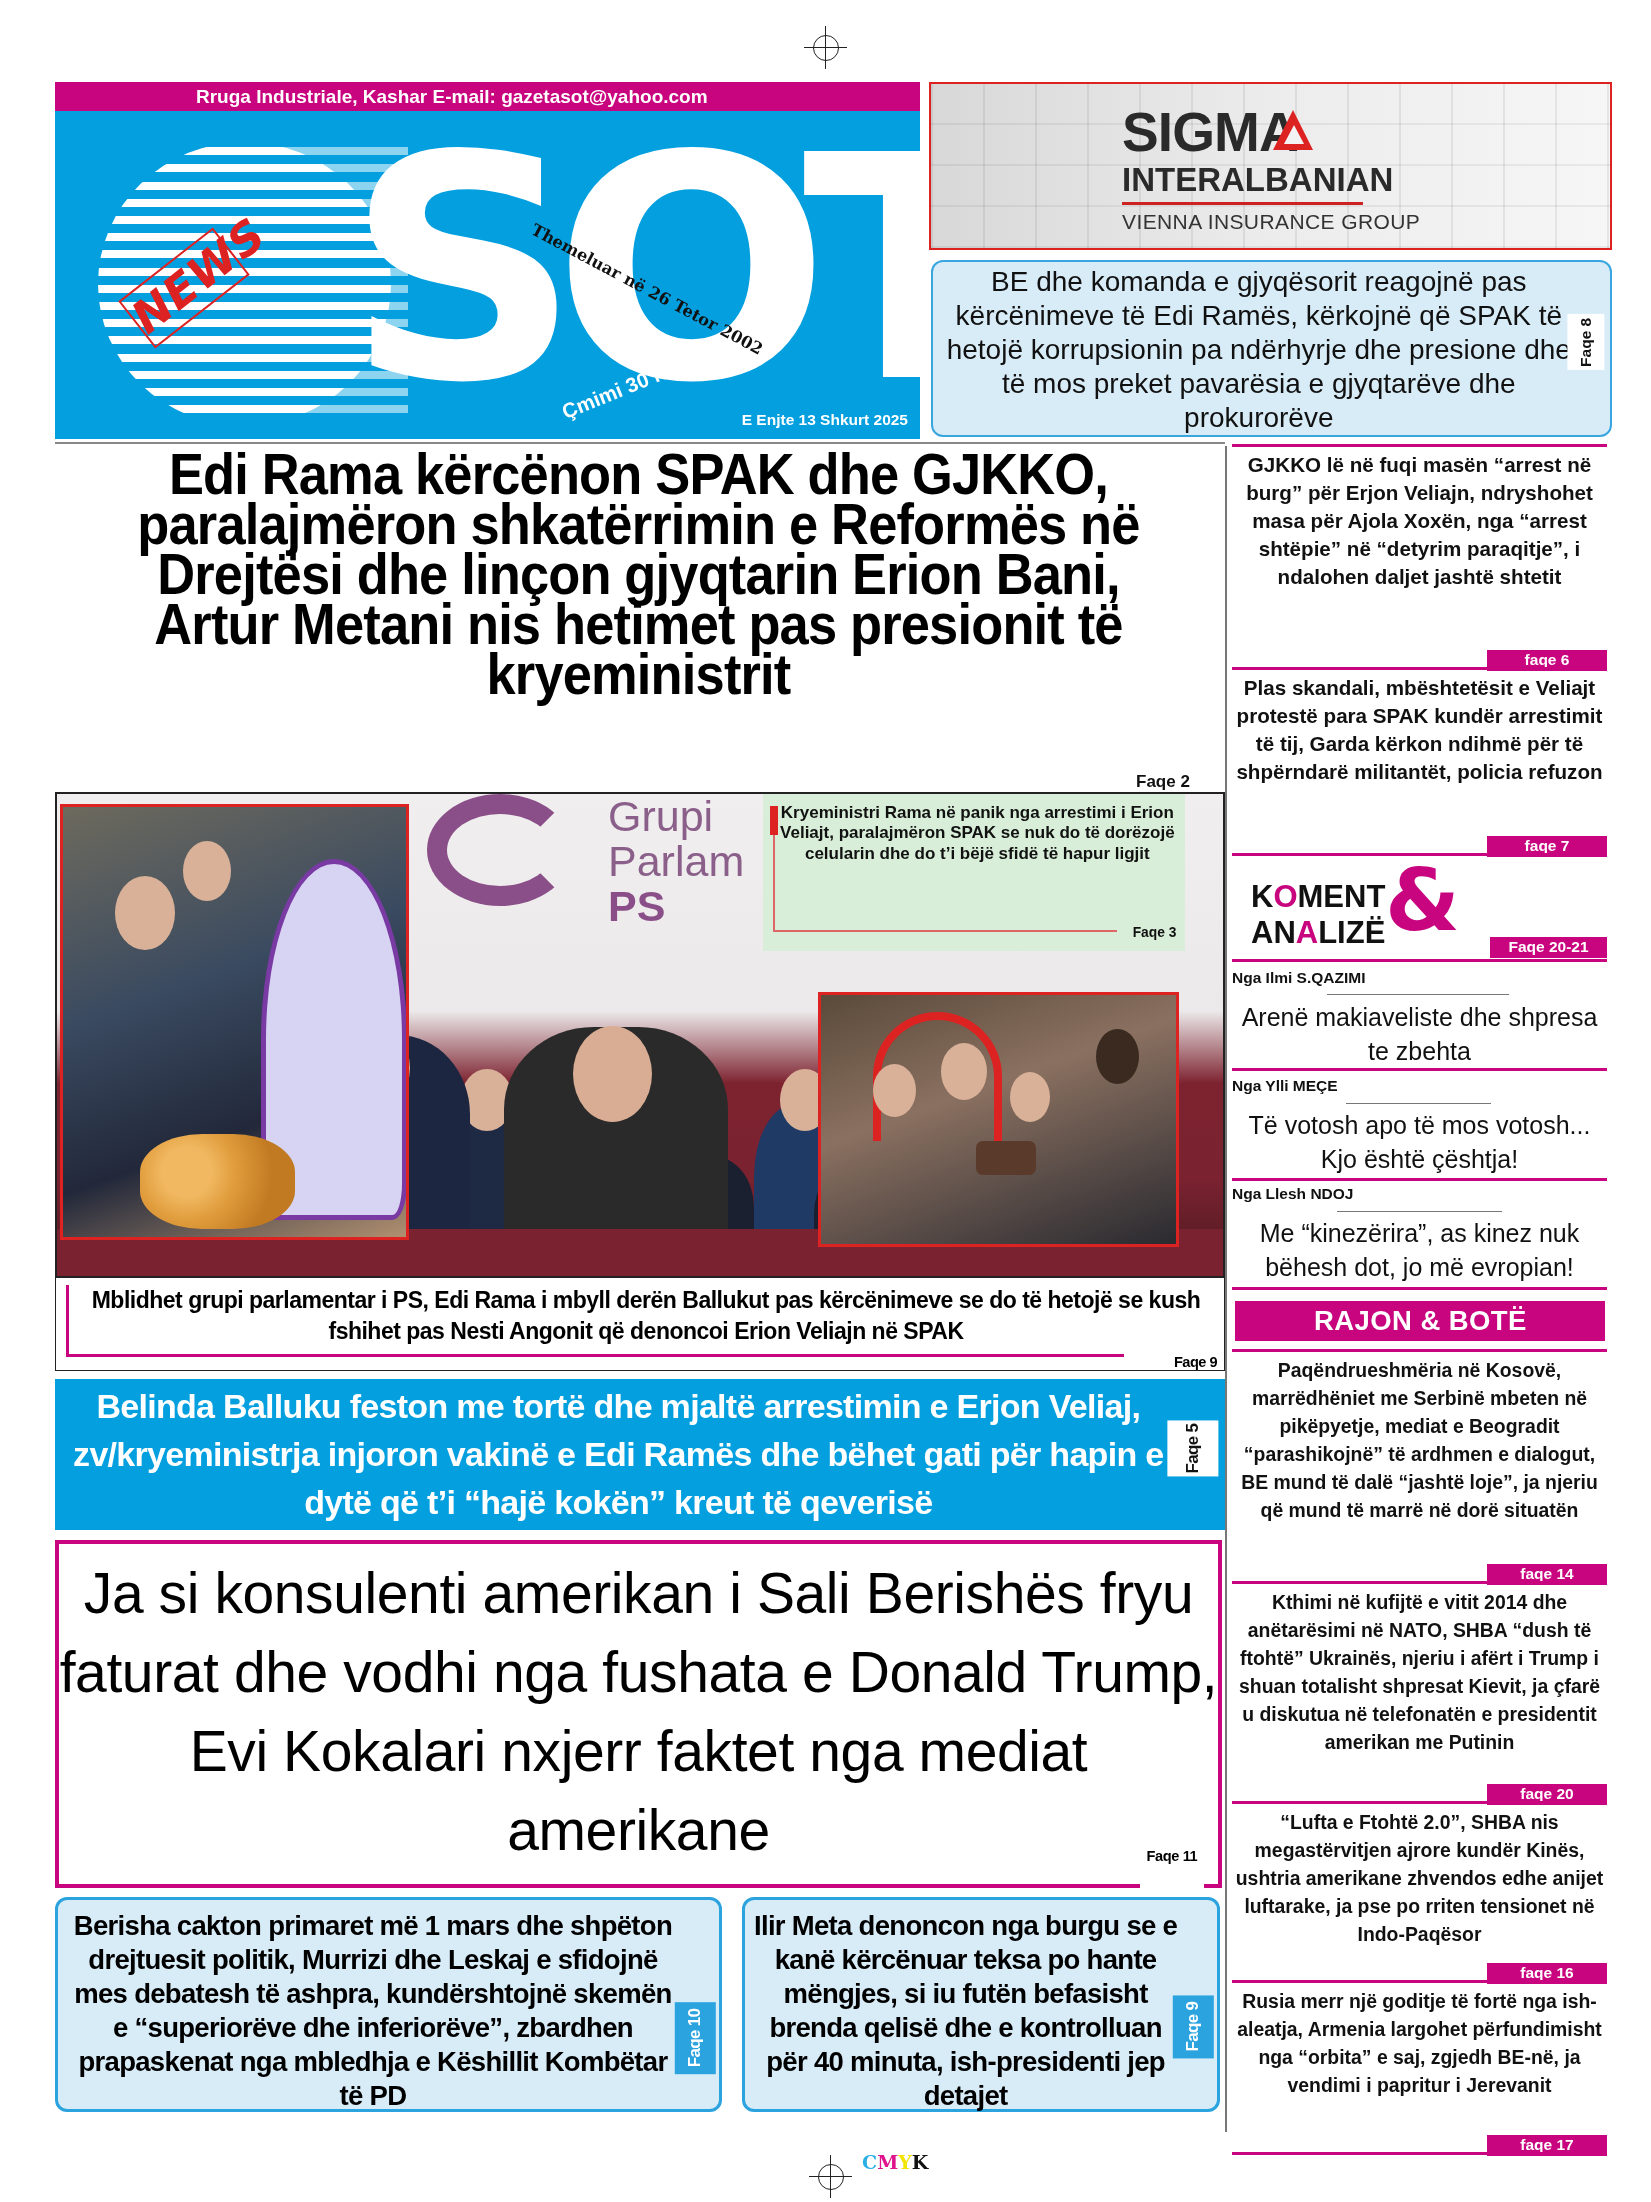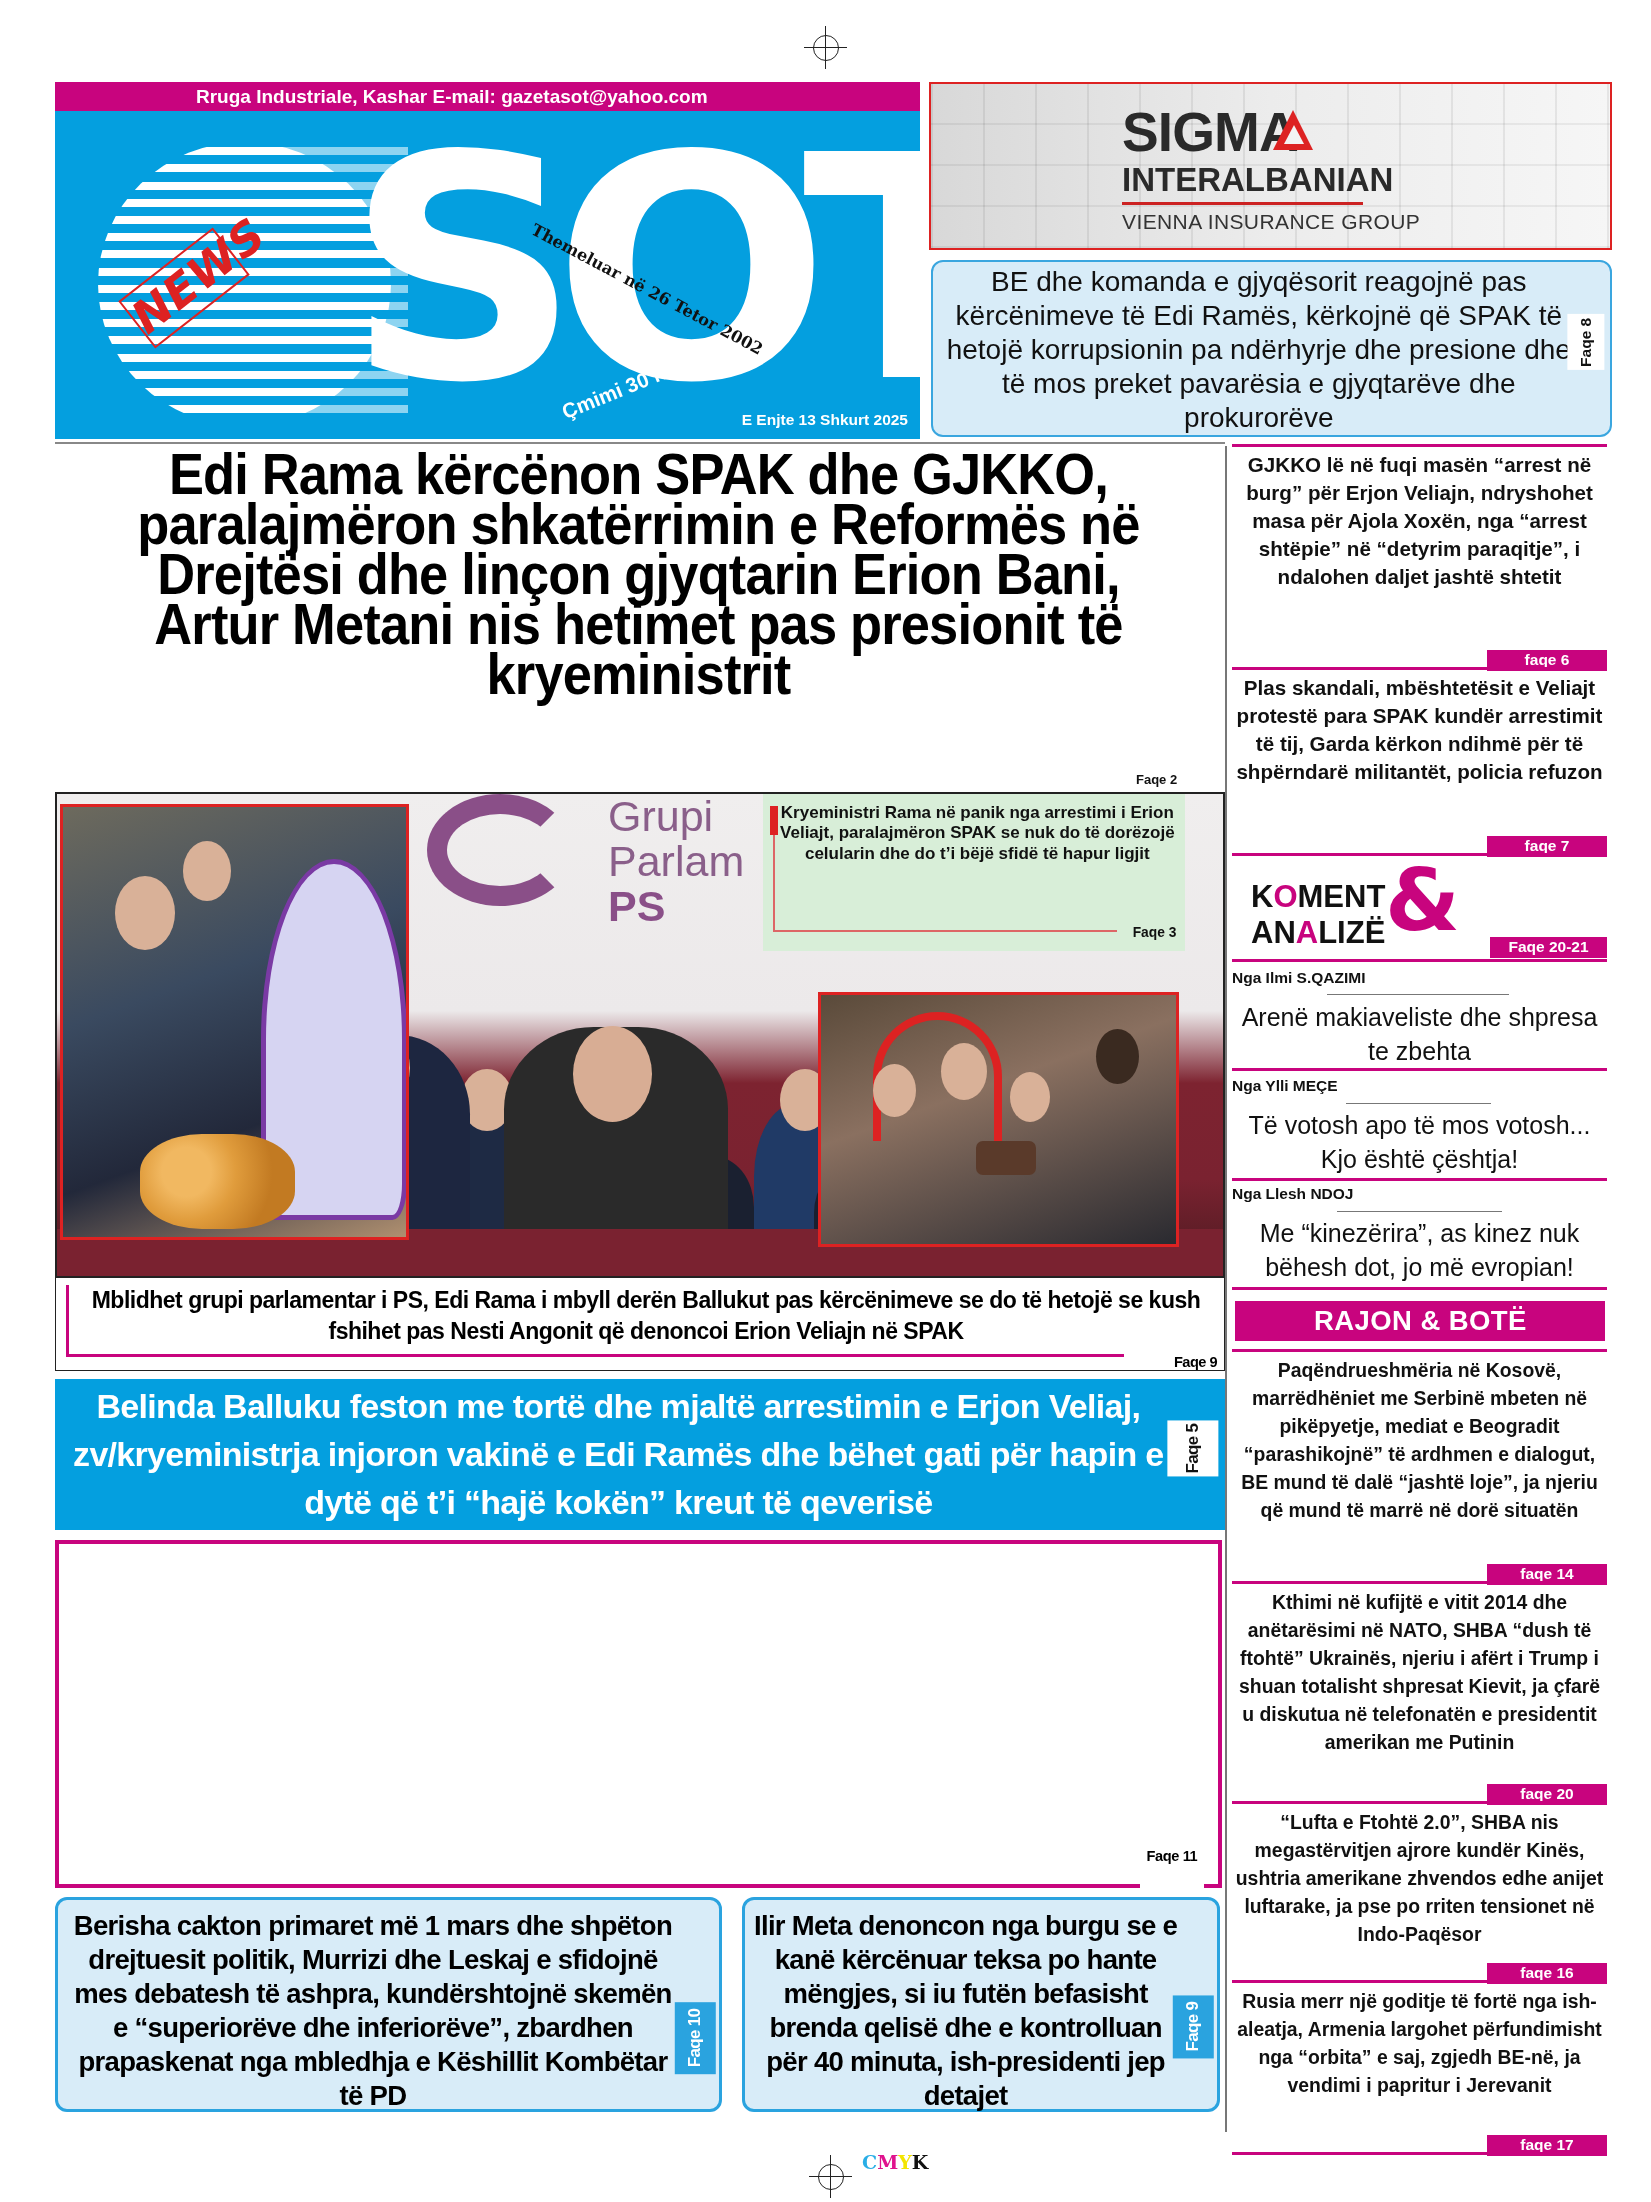--- a/index.html
+++ b/index.html
@@ -46,21 +46,21 @@
   .teaser-be { left: 931px; top: 260px; width: 681px; height: 177px; border: 2.6px solid #3aa6df; border-radius: 12px; background: #d8ecf8;
                padding: 3.4px 34px 0 8.6px; text-align: center; font-size: 28px; line-height: 34px; color: #111; }
   .faqe-v { position: absolute; background: #fff; color: #111; font-weight: bold; font-size: 15.5px; writing-mode: vertical-rl; transform: rotate(180deg);
             text-align: center; padding: 3.4px 1.7px; }
   .faqe-v.blue { background: #2aa3df; color: #fff; }
 
   
   .divider-top { left: 55px; top: 442px; width: 1170px; height: 1.7px; background: #888; }
   .lead { left: 55px; top: 449px; width: 1167px; text-align: center; font-family: "Liberation Sans", sans-serif; font-weight: bold;
           font-size: 57px; line-height: 50px; letter-spacing: -0.9px; color: #000; transform: scaleX(0.92); transform-origin: center top; }
-  .lead-faqe { left: 1136px; top: 772px; font-weight: bold; font-size: 13px; color: #111; }
+  .lead-faqe { left: 1136px; top: 772px; font-weight: bold; font-size: 17px; color: #111; }
 
   
   .photo { left: 55px; top: 792px; width: 1170px; height: 486px; border: 2.6px solid #222; background: #6b4b40; overflow: hidden; }
   .ph-bg { position: absolute; inset: 0; background: linear-gradient(180deg, #f0eeee 0%, #ece9ea 45%, #7d2330 60%, #7a2230 80%, #4a1a20 100%); }
   .ph-logo { position: absolute; left: 370px; top: 0; width: 146px; height: 112px; border: 20.6px solid #8a4f88; border-radius: 50%; border-right-color: transparent; }
   .ph-grupi { position: absolute; left: 551px; top: 0; font-size: 43px; line-height: 45px; color: #8a5f8a; }
   .ph-people { position: absolute; left: 86px; top: 241px; width: 1084px; height: 250px; }
   .person { position: absolute; bottom: 0; border-radius: 40% 40% 0 0; background: #1c2232; }
   .head { position: absolute; border-radius: 50%; background: #d9b198; }
   .inset { position: absolute; border: 3.4px solid #d22; overflow: hidden; }
@@ -254,20 +254,21 @@
   <span>Mblidhet grupi parlamentar i PS, Edi Rama i mbyll derën Ballukut pas kërcënimeve se do të hetojë se kush fshihet pas Nesti Angonit që denoncoi Erion Veliajn në SPAK</span>
   <div class="fq">Faqe 9</div>
 </div>
 
 <div class="abs balluku">
   <span>Belinda Balluku feston me tortë dhe mjaltë arrestimin e Erjon Veliaj, zv/kryeministrja injoron vakinë e Edi Ramës dhe bëhet gati për hapin e dytë që t’i “hajë kokën” kreut të qeverisë</span>
   <div class="faqe-v" style="right:6.9px; top:41px; font-size:17px;">Faqe 5</div>
 </div>
 
 <div class="abs consult">
+  <span>Ja si konsulenti amerikan i Sali Berishës fryu faturat dhe vodhi nga fushata e Donald Trump, Evi Kokalari nxjerr faktet nga mediat amerikane</span>
   <div class="fq">Faqe 11</div>
 </div>
 
 <div class="box-blue box-left">
   <span>Berisha cakton primaret më 1 mars dhe shpëton drejtuesit politik, Murrizi dhe Leskaj e sfidojnë mes debatesh të ashpra, kundërshtojnë skemën e “superiorëve dhe inferiorëve”, zbardhen prapaskenat nga mbledhja e Këshillit Kombëtar të PD</span>
   <div class="faqe-v blue" style="right:3.4px; top:102px; font-size:17px; padding:6.9px 3.4px;">Faqe 10</div>
 </div>
 <div class="box-blue box-right">
   <span>Ilir Meta denoncon nga burgu se e kanë kërcënuar teksa po hante mëngjes, si iu futën befasisht brenda qelisë dhe e kontrolluan për 40 minuta, ish-presidenti jep detajet</span>
   <div class="faqe-v blue" style="right:3.4px; top:95px; font-size:17px; padding:6.9px 3.4px;">Faqe 9</div>

